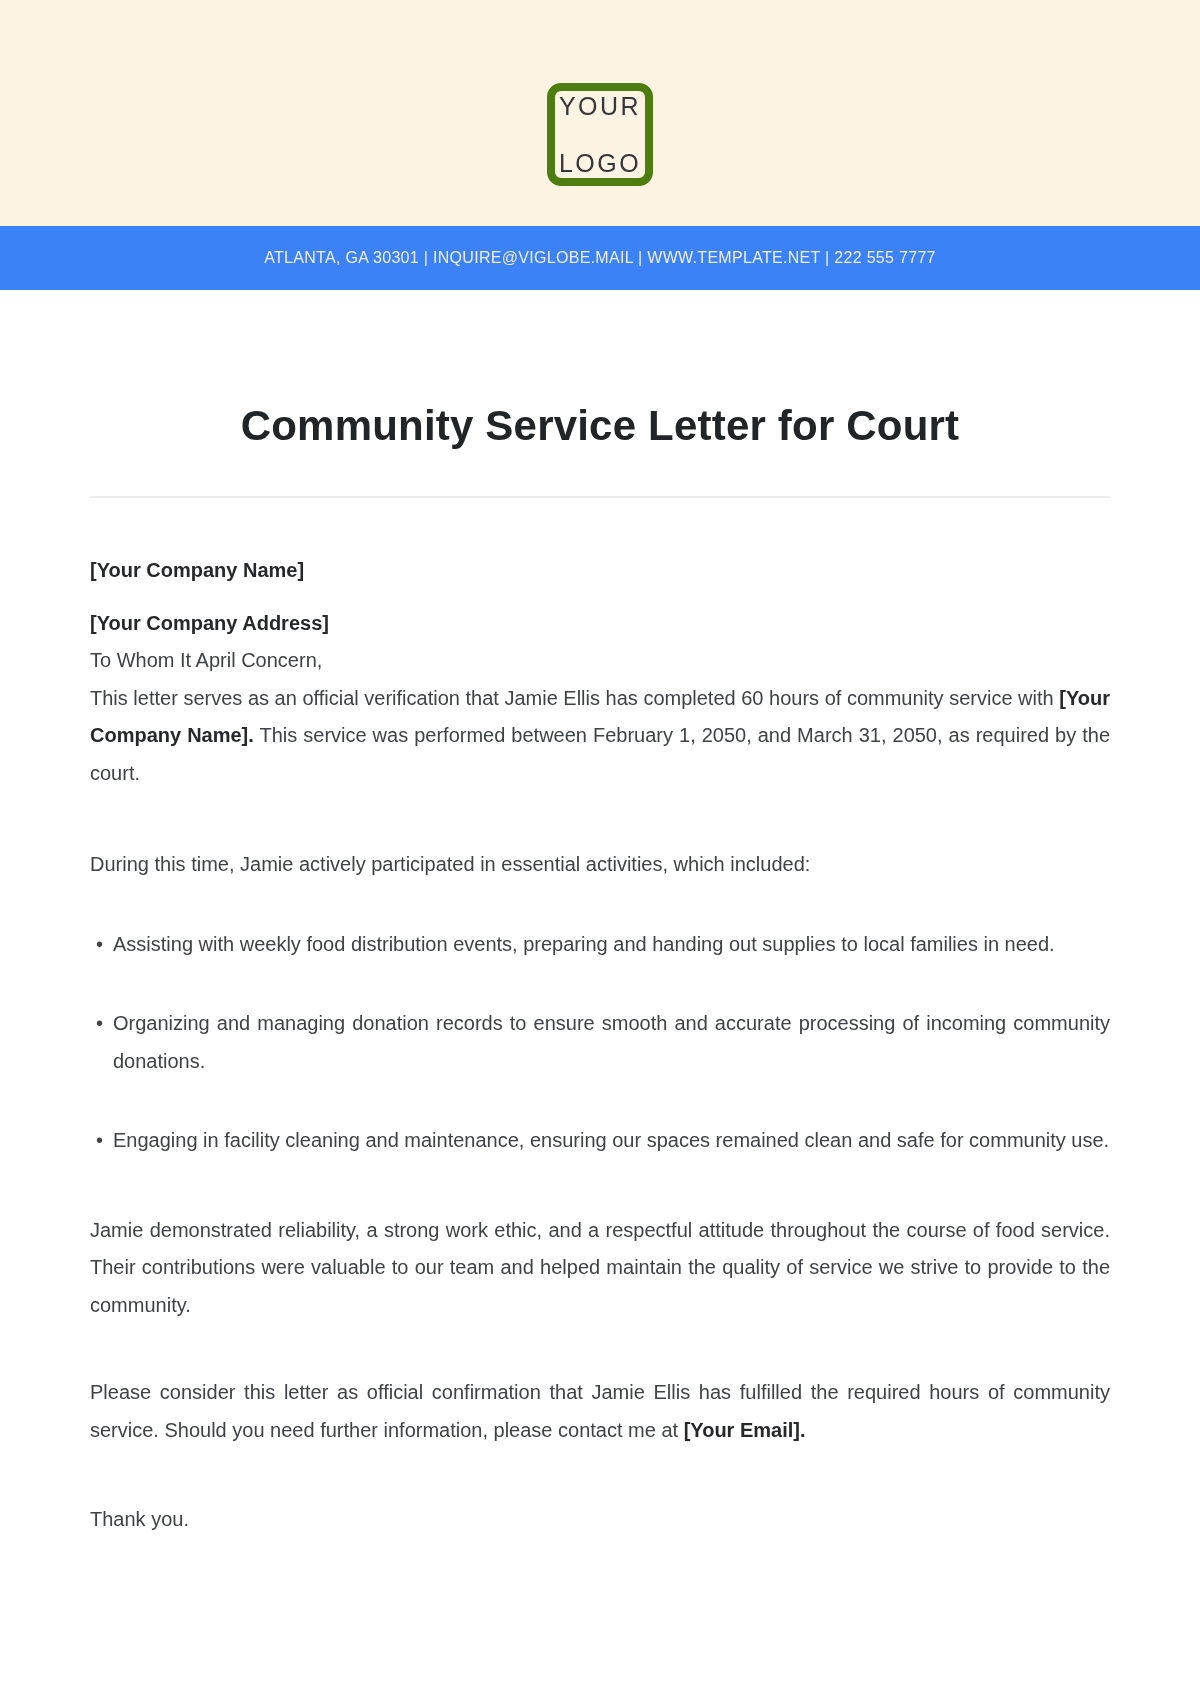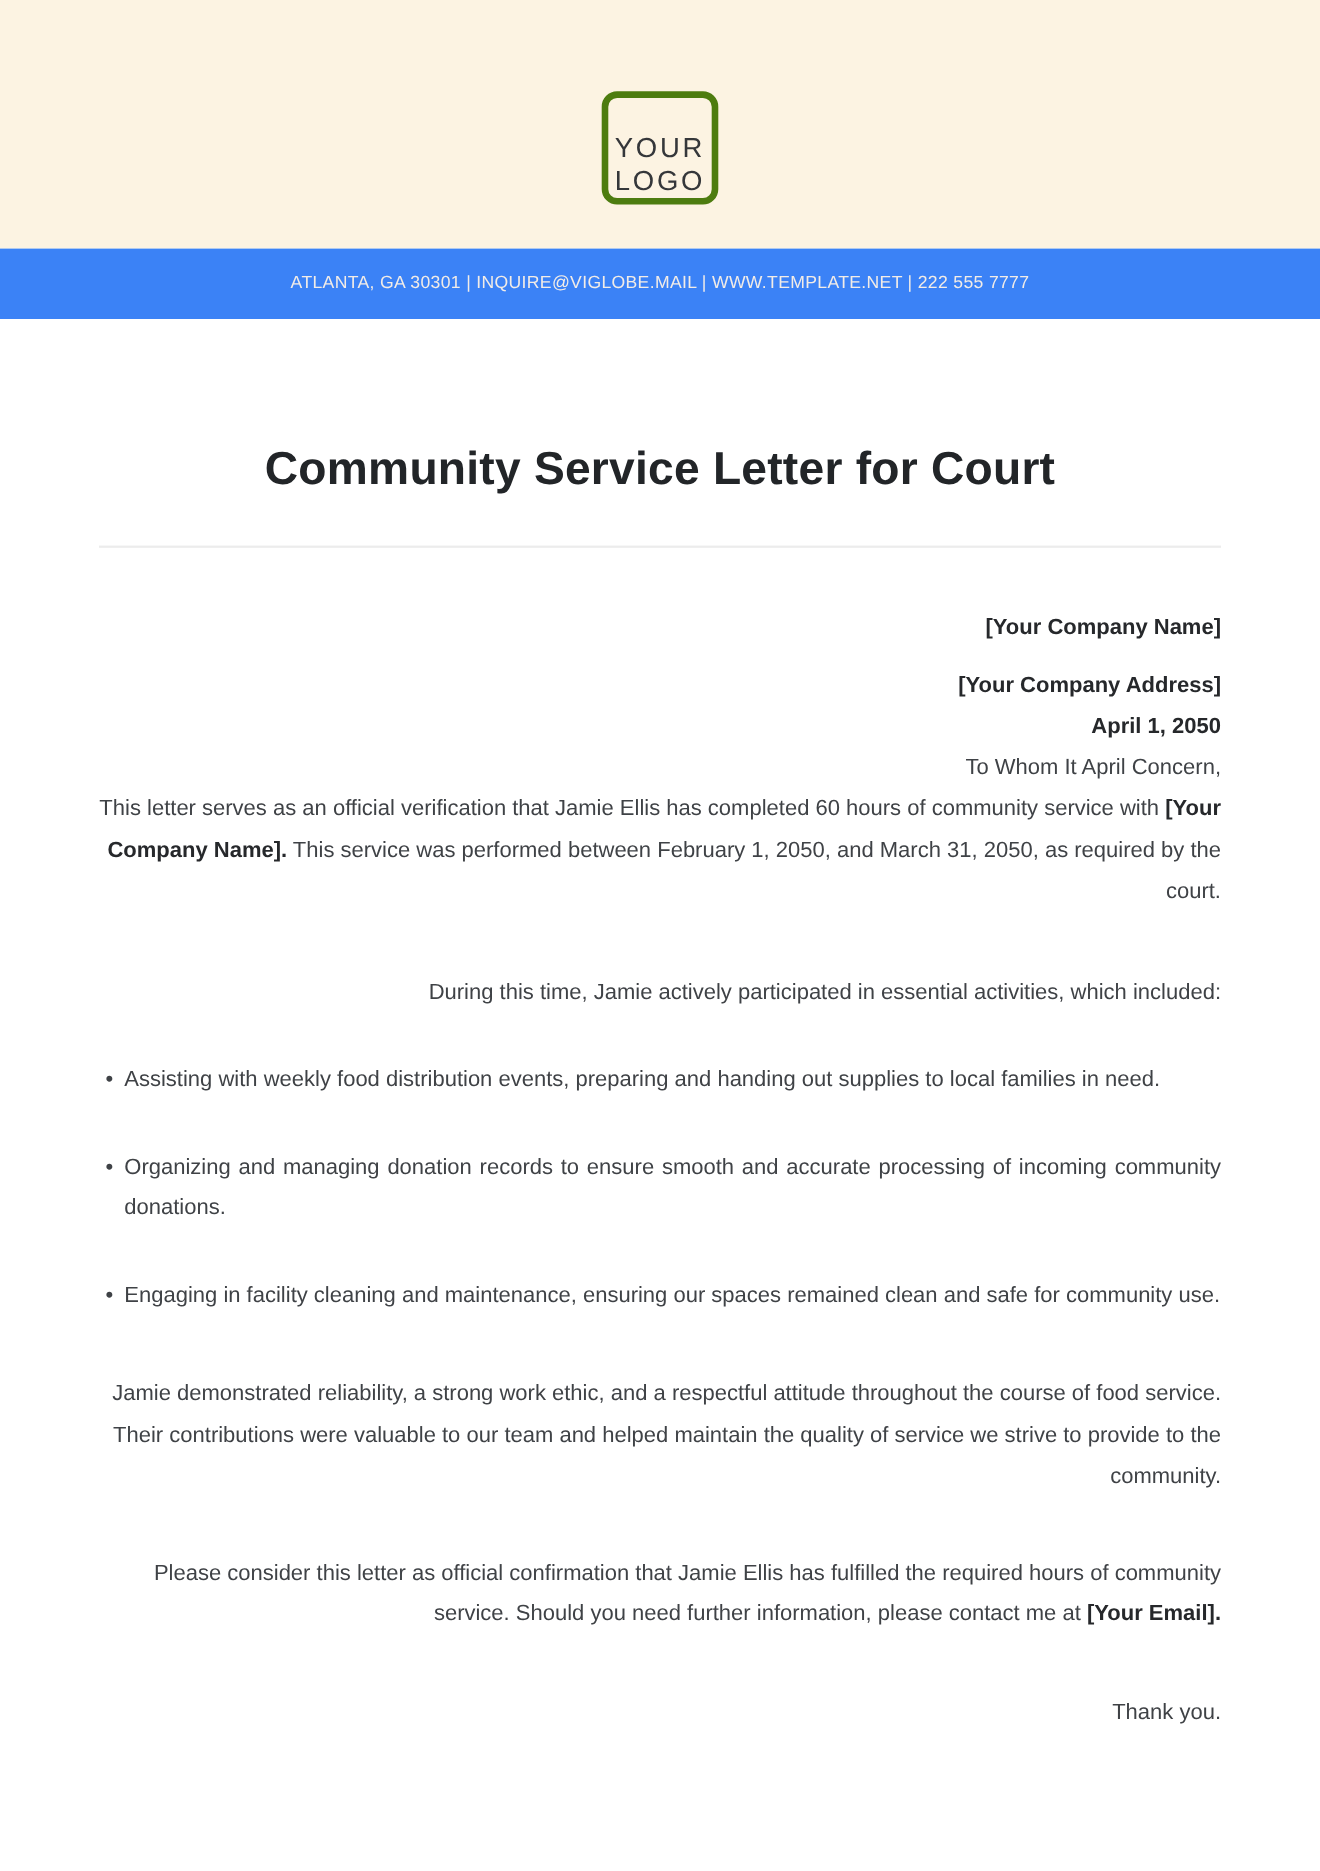--- a/index.html
+++ b/index.html
@@ -19,26 +19,26 @@
   .header-band {
     height: 226px;
     background: #FCF3E2;
     display: flex;
     align-items: center;
     justify-content: center;
   }
   .logo-box {
     width: 106px;
     height: 103px;
-    border: 6px solid #4d7c0f;
+    border: 8px solid #4d7c0f;
     border-radius: 14px;
     display: flex;
     flex-direction: column;
     align-items: center;
-    justify-content: flex-end;
+    justify-content: space-between;
     color: #35373A;
     font-size: 25px;
     letter-spacing: 2.5px;
     line-height: 30px;
     font-weight: 400;
     margin-top: 42px;
   }
 
   
   .contact-bar {
@@ -71,21 +71,21 @@
     height: 2px;
     background: #ECECEC;
     margin-top: 46px;
   }
 
   .letter-body {
     font-size: 20px;
     line-height: 37.5px;
     color: #3F4246;
   }
-  .letter-body p { margin: 0; text-align: right; }
+  .letter-body p { margin: 0; }
 
   .company-name   { margin-top: 54px !important; font-weight: 700; color: #26282B; }
   .company-address{ margin-top: 15px !important; font-weight: 700; color: #26282B; }
   .letter-date    { font-weight: 700; color: #26282B; }
 
   .para   { text-align: justify; }
   .gap-lg { margin-top: 54px !important; }
   .gap-md { margin-top: 52px !important; }
   .gap-p4 { margin-top: 50px !important; }
 
@@ -131,21 +131,20 @@
   <div class="content">
 
     <h1 class="page-title">Community Service Letter for Court</h1>
 
     <div class="divider"></div>
 
     <div class="letter-body">
 
       <p class="company-name">[Your Company Name]</p>
       <p class="company-address">[Your Company Address]</p>
-      <p class="letter-date">April 1, 2050</p>
       <p class="salutation">To Whom It April Concern,</p>
 
       <p class="para"><span>This letter serves as an official verification that Jamie Ellis has completed 60 hours of community service with </span><span class="b">[Your Company Name].</span><span> This service was performed between February 1, 2050, and March 31, 2050, as required by the court.</span></p>
 
       <p class="para gap-lg">During this time, Jamie actively participated in essential activities, which included:</p>
 
       <ul class="activity-list">
         <li><span>Assisting with weekly food distribution events, preparing and handing out supplies to local families in need.</span></li>
         <li><span>Organizing and managing donation records to ensure smooth and accurate processing of incoming community donations.</span></li>
         <li><span>Engaging in facility cleaning and maintenance, ensuring our spaces remained clean and safe for community use.</span></li>

